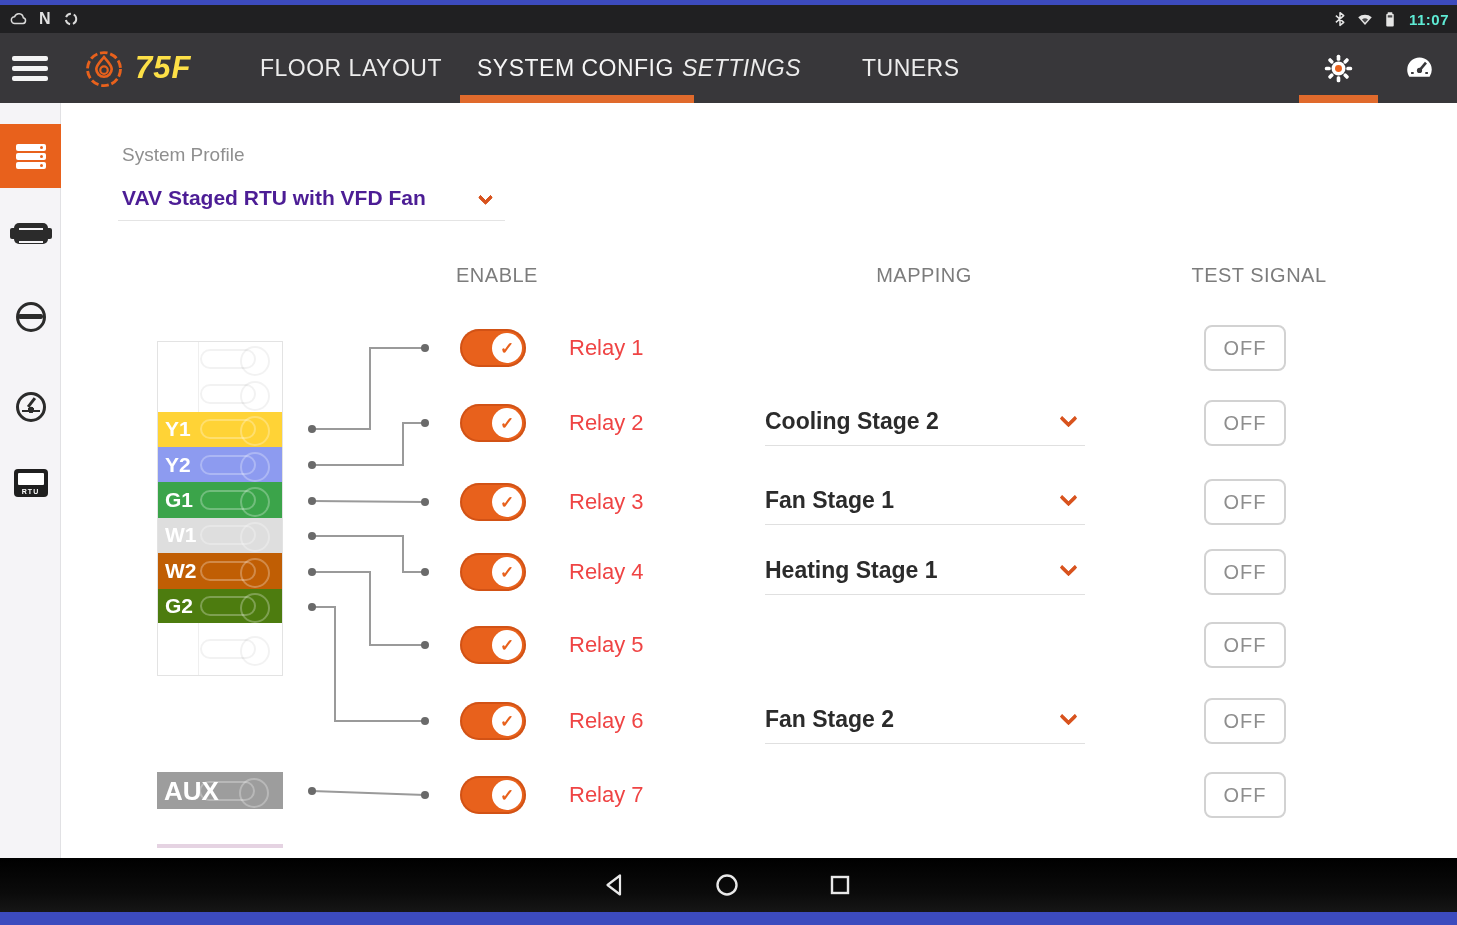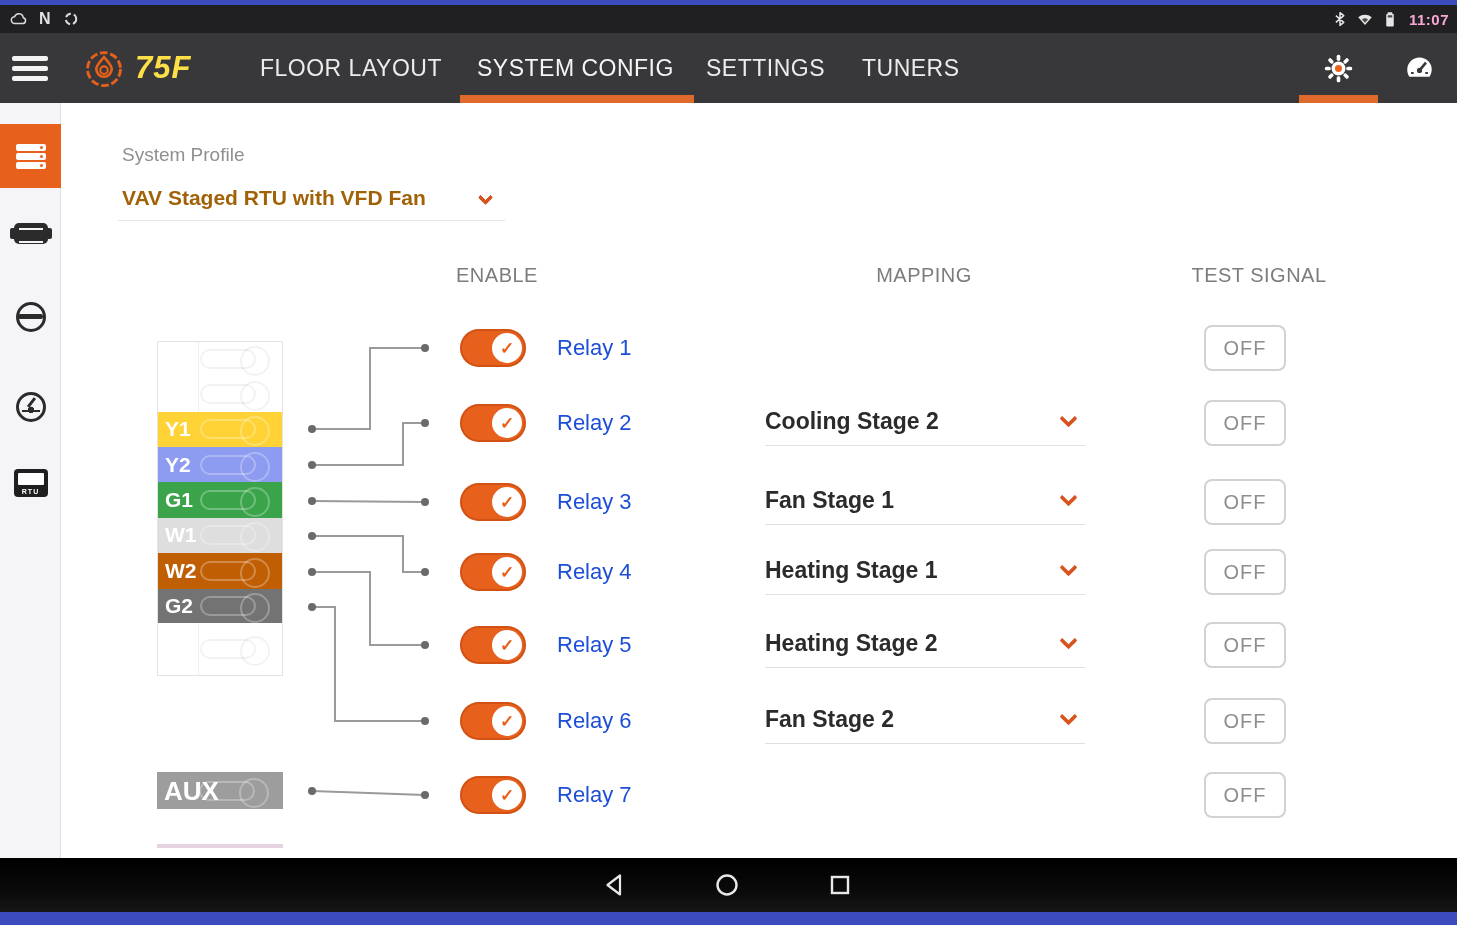--- a/index.html
+++ b/index.html
@@ -9,21 +9,21 @@
   
   .strip-top{position:absolute;left:0;top:0;width:1457px;height:5px;background:#3C4BBE;}
   .strip-bottom{position:absolute;left:0;top:912px;width:1457px;height:13px;background:#3C4BBE;}
 
   
   .status-bar{position:absolute;left:0;top:5px;width:1457px;height:28px;background:#202022;}
   .sb-left{position:absolute;left:10px;top:4px;display:flex;gap:11px;align-items:center;height:20px;}
   .sb-right{position:absolute;right:8px;top:4px;display:flex;gap:7px;align-items:center;height:20px;}
   .sb-ic{width:18px;height:18px;display:block;}
   .sb-n{color:#E2E2E2;font-weight:bold;font-size:16px;line-height:18px;}
-  .sb-time{color:#f9a8d4;font-size:15px;font-weight:bold;letter-spacing:.5px;margin-left:3px;}
+  .sb-time{color:#5eead4;font-size:15px;font-weight:bold;letter-spacing:.5px;margin-left:3px;}
 
   
   .app-bar{position:absolute;left:0;top:33px;width:1457px;height:70px;background:#38373A;}
   .hamburger{position:absolute;left:12px;top:23px;width:36px;height:25px;cursor:pointer;}
   .hamburger i{display:block;width:36px;height:4.5px;background:#F4F4F4;border-radius:2px;margin-bottom:5.5px;}
   .logo{position:absolute;left:82px;top:13px;display:flex;align-items:center;gap:9px;}
   .logo-mark{width:44px;height:44px;}
   .brand{color:#fde047;font-size:31px;font-weight:bold;font-style:italic;letter-spacing:1px;}
   .tab{position:absolute;top:0;height:70px;line-height:70px;color:#ECECEC;font-size:23px;letter-spacing:.5px;cursor:pointer;white-space:nowrap;}
   .tab.active{color:#F5F5F5;}
@@ -51,21 +51,21 @@
   .ic-dial:after{content:"";position:absolute;left:3px;top:15px;width:18px;height:4px;border-top:2.5px solid #2B2B2B;}
   .ic-rtu{position:relative;width:34px;height:28px;background:#1F1F1F;border-radius:4px;text-align:center;}
   .ic-rtu .ic-rtu-screen{position:absolute;left:4px;top:4px;width:26px;height:12px;background:#fff;border-radius:1px;}
   .ic-rtu .ic-rtu-txt{position:absolute;left:0;right:0;bottom:2px;color:#fff;font-size:7px;font-weight:bold;letter-spacing:1px;}
 
   
   .content-bg{position:absolute;left:62px;top:103px;width:1395px;height:755px;background:#fff;}
   .layer{position:absolute;inset:0;}
 
   .sp-label{position:absolute;left:122px;top:144px;font-size:19px;color:#8F8F8F;}
-  .sp-value{position:absolute;left:122px;top:186px;font-size:21px;font-weight:bold;color:#a16207;}
+  .sp-value{position:absolute;left:122px;top:186px;font-size:21px;font-weight:bold;color:#4c1d95;}
   .sp-chev{position:absolute;left:480px;top:192px;width:11px;height:11px;border-right:4px solid #D8531E;border-bottom:4px solid #D8531E;border-radius:2px;transform:rotate(45deg);}
   .sp-line{position:absolute;left:118px;top:220px;width:387px;height:1px;background:#E4E4E4;}
   .sp-hit{position:absolute;left:118px;top:180px;width:390px;height:42px;cursor:pointer;}
 
   .col-h{position:absolute;top:264px;transform:translateX(-50%);font-size:20px;color:#7C7C7C;letter-spacing:.5px;white-space:nowrap;}
 
   
   .terminal-strip{position:absolute;left:157px;top:341px;width:126px;height:335px;border:1px solid #E3E3E3;background:#fff;display:flex;flex-direction:column;}
   .t-row{position:relative;width:100%;}
   .t-row.empty:before{content:"";position:absolute;left:40px;top:0;bottom:0;border-left:1px solid #EFEFEF;}
@@ -78,21 +78,21 @@
   .aux-block{position:absolute;left:157px;top:772px;width:126px;height:37px;background:#9D9D9D;}
   .aux-block .t-label{font-size:26px;}
   .pink-partial{position:absolute;left:157px;top:844px;width:126px;height:4px;background:#DAC0D6;opacity:.7;}
 
   #wiring{position:absolute;left:300px;top:335px;width:140px;height:470px;}
 
   
   .relay-row{position:absolute;left:460px;width:880px;height:48px;}
   .toggle{position:absolute;left:0;top:5px;width:66px;height:38px;border-radius:19px;background:#E8611C;box-shadow:inset 0 0 0 2px rgba(170,55,8,.35);cursor:pointer;}
   .knob{position:absolute;top:4px;right:4px;width:30px;height:30px;border-radius:50%;background:#fff;color:#E8611C;font-size:17px;font-weight:bold;display:flex;align-items:center;justify-content:center;}
-  .relay-label{position:absolute;left:97px;top:0;line-height:48px;font-size:22px;color:#1d4ed8;white-space:nowrap;}
+  .relay-label{position:absolute;left:109px;top:0;line-height:48px;font-size:22px;color:#ef4444;white-space:nowrap;}
   .mapping{position:absolute;left:305px;top:0;width:320px;height:47px;border-bottom:1px solid #E0E0E0;cursor:pointer;}
   .map-text{position:absolute;left:0;top:9px;font-size:23px;font-weight:bold;color:#2B2B2B;white-space:nowrap;}
   .chev{position:absolute;right:10px;top:13px;width:13px;height:13px;border-right:4.5px solid #D8531E;border-bottom:4.5px solid #D8531E;border-radius:2px;transform:rotate(45deg);}
   .off-btn{position:absolute;left:744px;top:1px;width:82px;height:46px;background:#fff;border:2px solid #D2D2D2;border-radius:8px;font-size:20px;color:#8E8E8E;letter-spacing:1px;cursor:pointer;}
 
   
   .nav-bar{position:absolute;left:0;top:858px;width:1457px;height:54px;background:linear-gradient(180deg,#000 0%,#0b0b0b 65%,#161616 100%);}
   .nav-ic{position:absolute;top:13px;width:28px;height:28px;cursor:pointer;}
 </style>
 </head>
@@ -141,21 +141,21 @@
       <svg class="logo-mark" viewBox="0 0 40 40">
         <circle cx="20" cy="21" r="15" fill="none" stroke="#E8611C" stroke-width="2.6" stroke-dasharray="7 2.5"></circle>
         <path d="M20 10c4 5 7 7.5 7 11a7 7 0 1 1-14 0c0-3.5 3-6 7-11z" fill="none" stroke="#E8611C" stroke-width="2.4"></path>
         <circle cx="20" cy="22" r="3.4" fill="none" stroke="#E8611C" stroke-width="2"></circle>
       </svg>
       <span class="brand">75F</span>
     </div>
     <div id="tab-bar">
         <span class="tab" style="left: 260px;">FLOOR LAYOUT</span>
         <span class="tab active" style="left: 477px;">SYSTEM CONFIG</span>
-        <span class="tab" style="left: 706px;">SETTINGS</span>
+        <span class="tab" style="left: 682px; font-style: italic;">SETTINGS</span>
         <span class="tab" style="left: 862px;">TUNERS</span>
       </div>
     <div class="tab-underline"></div>
     <div class="gear-underline"></div>
     <svg class="appbar-ic gear" viewBox="0 0 24 24">
       <g fill="#fff">
         <circle cx="12" cy="12" r="5.4"></circle>
         <rect x="10.6" y="1.4" width="2.8" height="4.6" rx="1.2"></rect>
         <rect x="10.6" y="1.4" width="2.8" height="4.6" rx="1.2" transform="rotate(45 12 12)"></rect>
         <rect x="10.6" y="1.4" width="2.8" height="4.6" rx="1.2" transform="rotate(90 12 12)"></rect>
@@ -233,21 +233,21 @@
           <span class="keyhole"></span>
         </div>
         <div class="t-row" style="height: 35px; background: rgb(222, 222, 222);">
           <span class="t-label">W1</span>
           <span class="keyhole"></span>
         </div>
         <div class="t-row" style="height: 36px; background: rgb(192, 94, 4);">
           <span class="t-label">W2</span>
           <span class="keyhole"></span>
         </div>
-        <div class="t-row" style="height: 35px; background: #737373;">
+        <div class="t-row" style="height: 35px; background: #4d7c0f;">
           <span class="t-label">G2</span>
           <span class="keyhole"></span>
         </div>
         <div class="t-row empty" style="height: 52px;">
           <span class="keyhole"></span>
         </div>
       </div>
 
     <div id="aux" class="aux-block" style="background: rgb(157, 157, 157);">
       <span class="t-label">AUX</span>
@@ -318,24 +318,20 @@
             <span class="map-text">Heating Stage 1</span>
             <span class="chev"></span>
           </div>
           <button class="off-btn">OFF</button>
         </div>
         <div class="relay-row" style="top: 621px;">
           <div class="toggle">
             <div class="knob">✓</div>
           </div>
           <div class="relay-label">Relay 5</div>
-          <div class="mapping">
-            <span class="map-text">Heating Stage 2</span>
-            <span class="chev"></span>
-          </div>
           <button class="off-btn">OFF</button>
         </div>
         <div class="relay-row" style="top: 697px;">
           <div class="toggle">
             <div class="knob">✓</div>
           </div>
           <div class="relay-label">Relay 6</div>
           <div class="mapping">
             <span class="map-text">Fan Stage 2</span>
             <span class="chev"></span>

